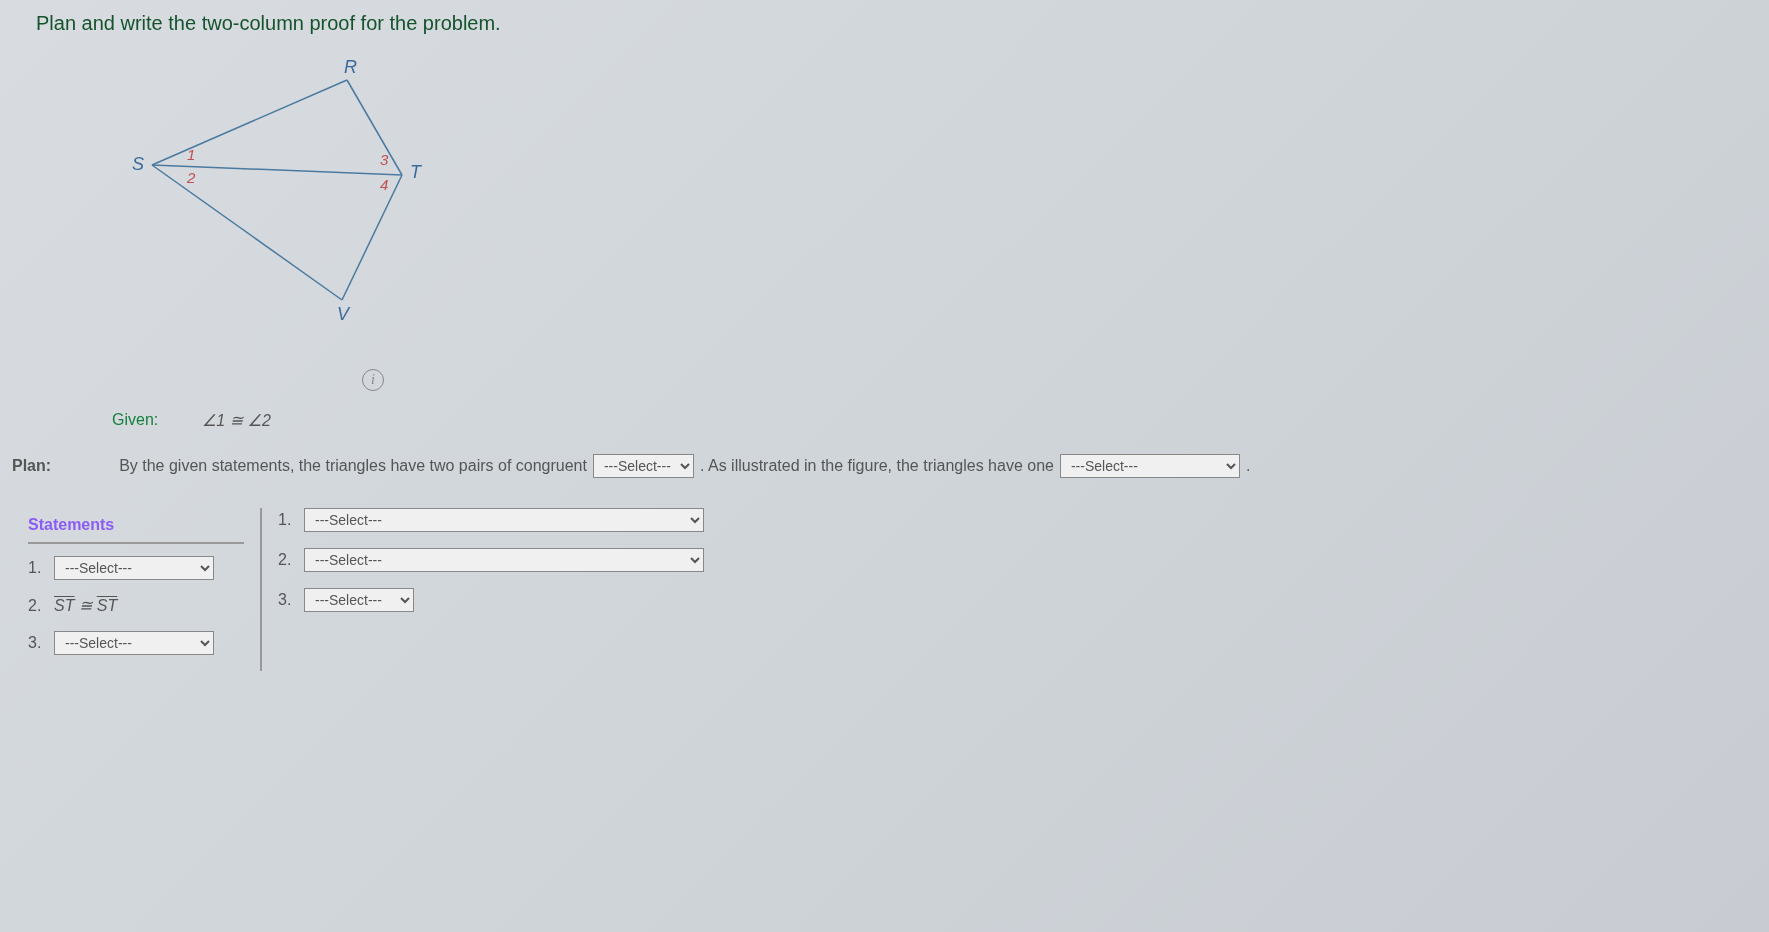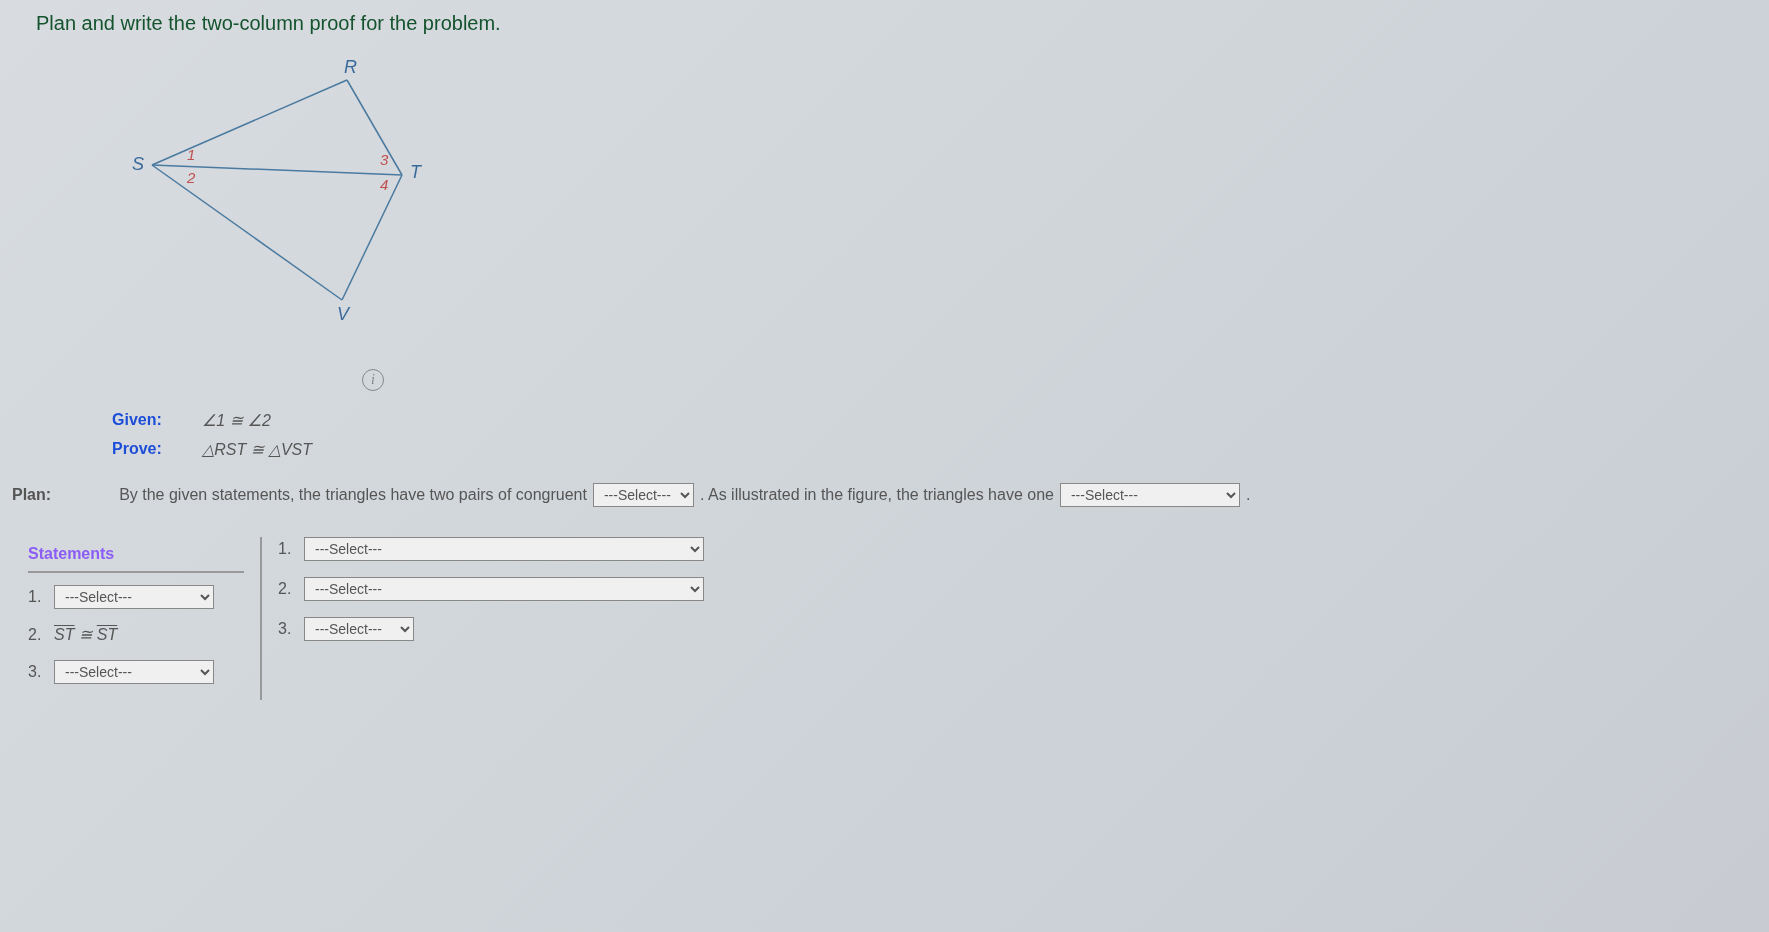--- a/index.html
+++ b/index.html
@@ -39,22 +39,22 @@
     .given-prove {
       margin-left: 100px;
       margin-bottom: 24px;
     }
     .gp-row {
       display: flex;
       margin-bottom: 6px;
     }
     .gp-label {
       width: 90px;
-      font-weight: bold;
-      color: #1d4ed8;
+      font-weight: normal;
+      color: #15803d;
     }
     .gp-content {
       font-style: italic;
       color: #555;
     }
     .plan-row {
       display: flex;
       align-items: center;
       flex-wrap: wrap;
       gap: 6px;
@@ -142,24 +142,20 @@
   </svg>
 </div>
 
 <div class="info-icon">i</div>
 
 <div class="given-prove">
   <div class="gp-row">
     <div class="gp-label">Given:</div>
     <div class="gp-content">∠1 ≅ ∠2</div>
   </div>
-  <div class="gp-row" style="margin-top:10px;">
-    <div class="gp-label">Prove:</div>
-    <div class="gp-content">△RST ≅ △VST</div>
-  </div>
 </div>
 
 <div class="plan-row">
   <span class="plan-label">Plan:</span>
   <span>By the given statements, the triangles have two pairs of congruent</span>
   <select class="inline">
     <option>---Select---</option>
   </select>
   <span>. As illustrated in the figure, the triangles have one</span>
   <select class="inline" style="width:180px;">

